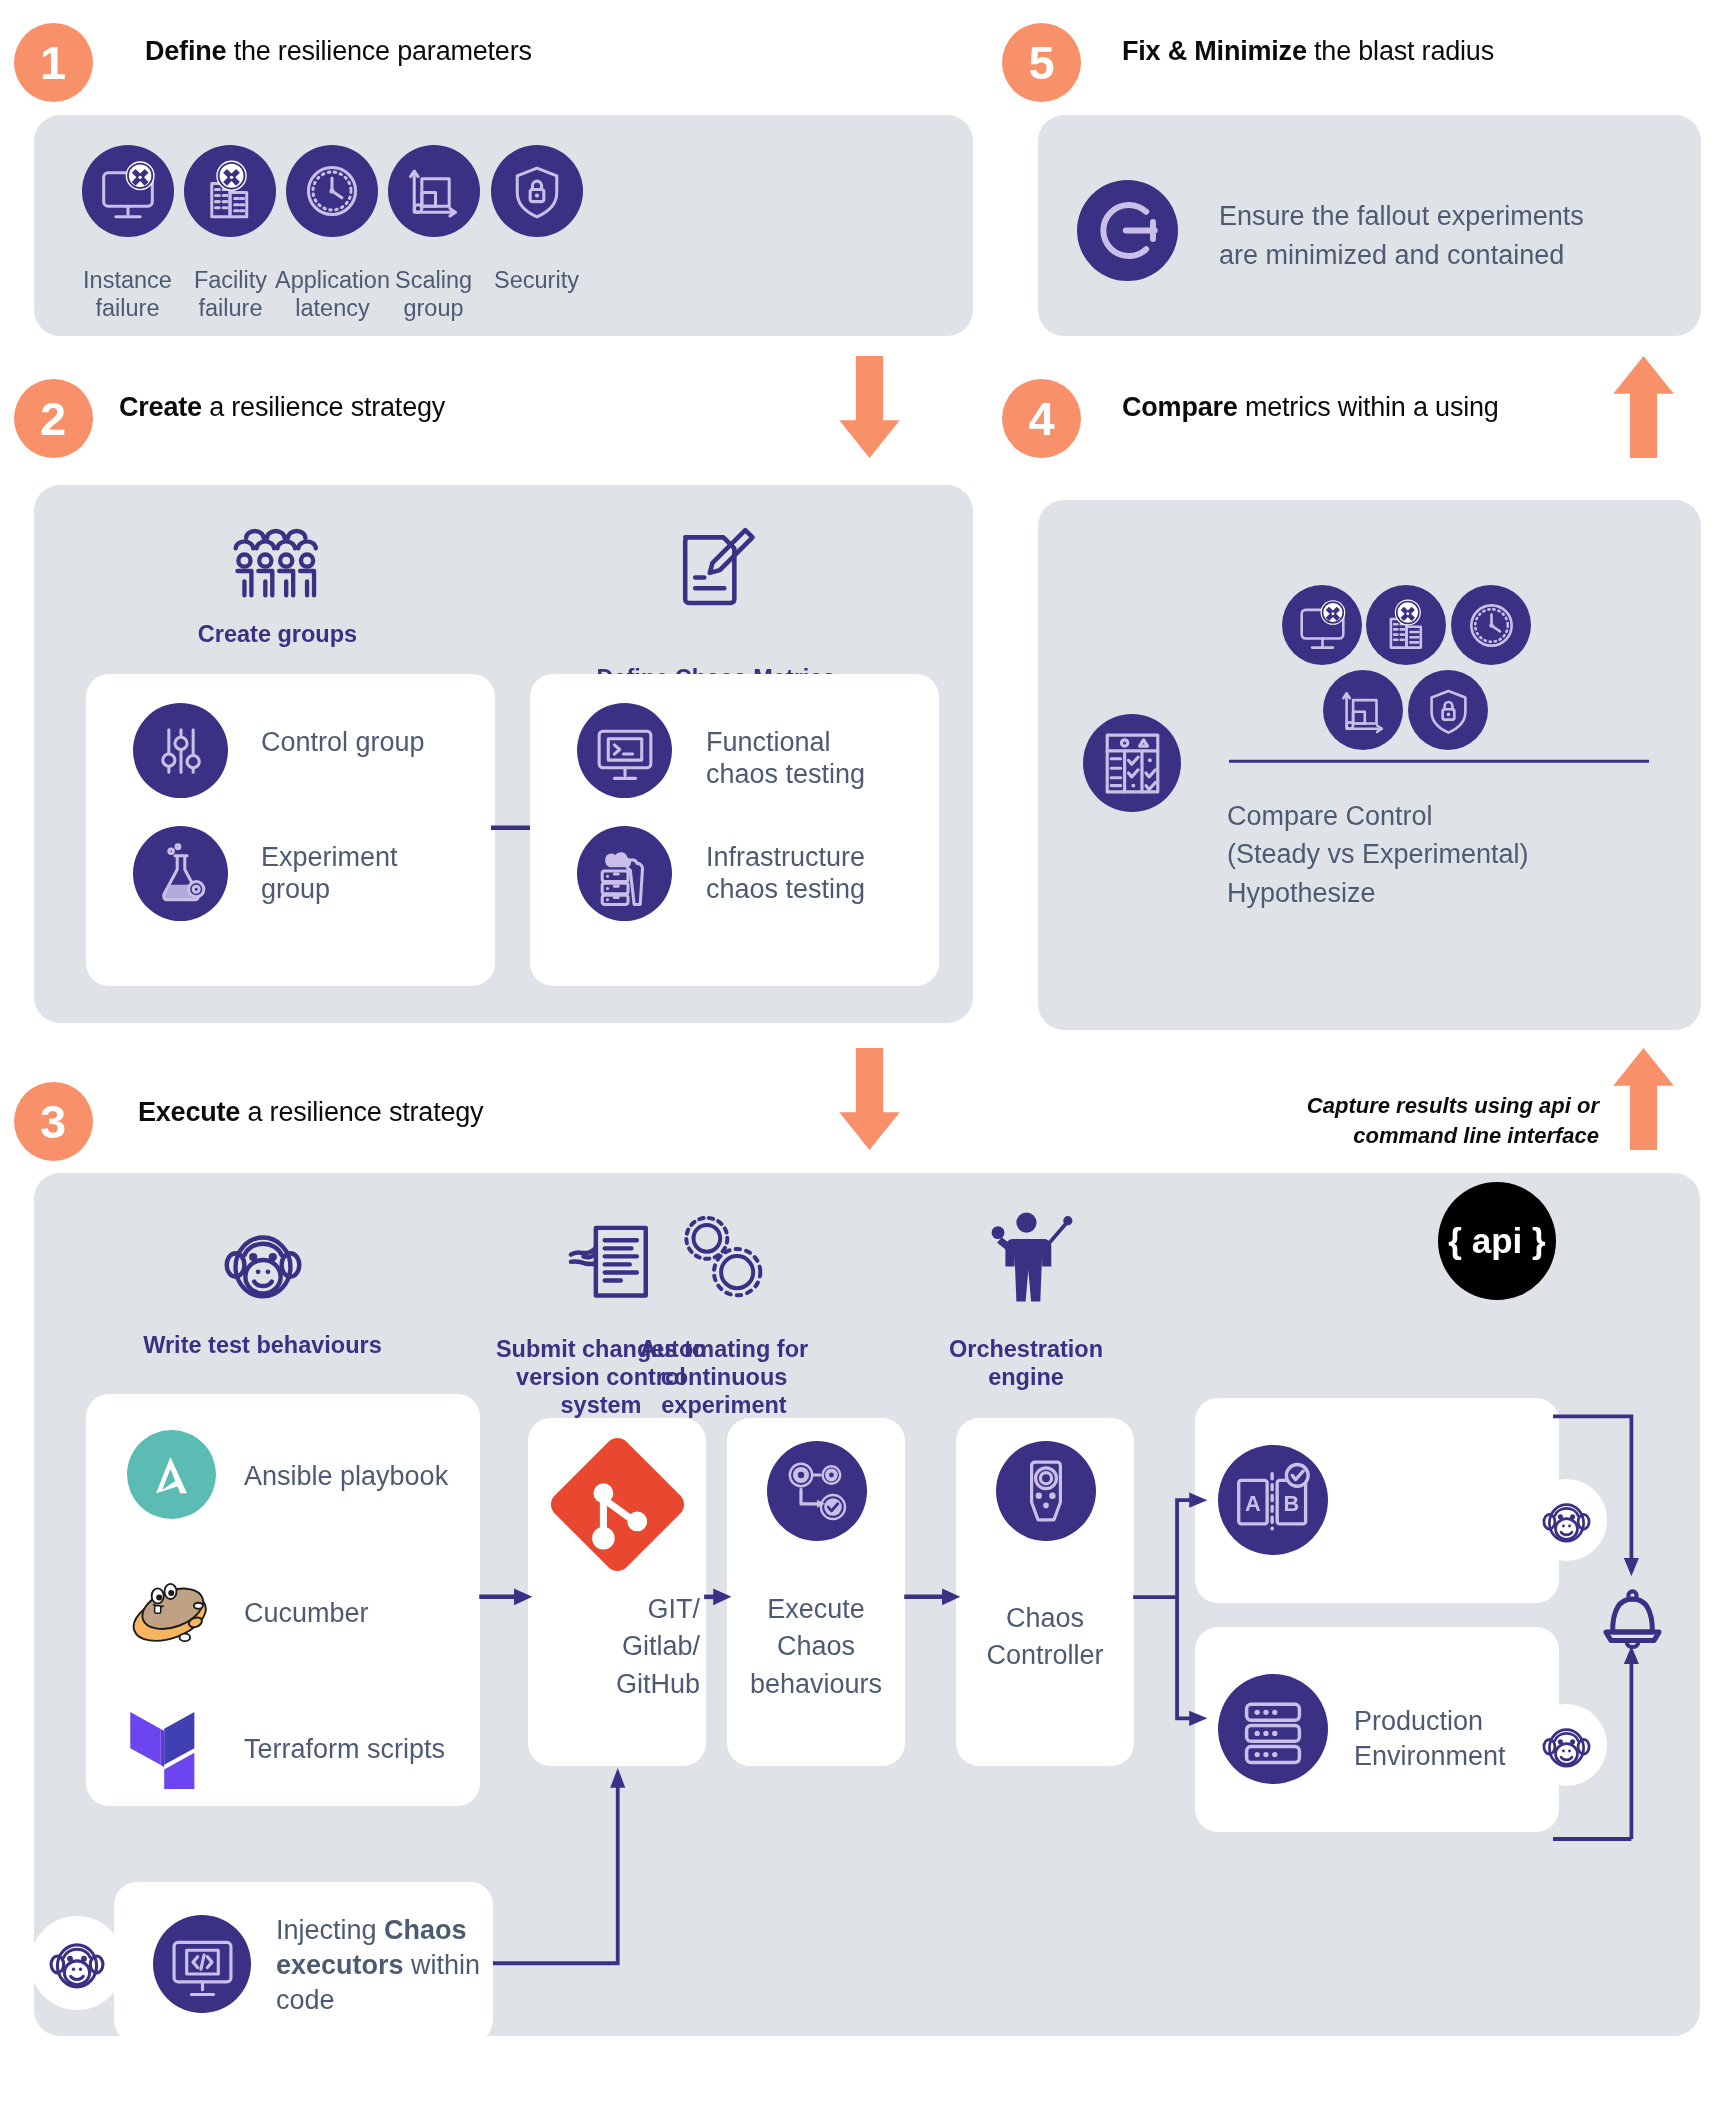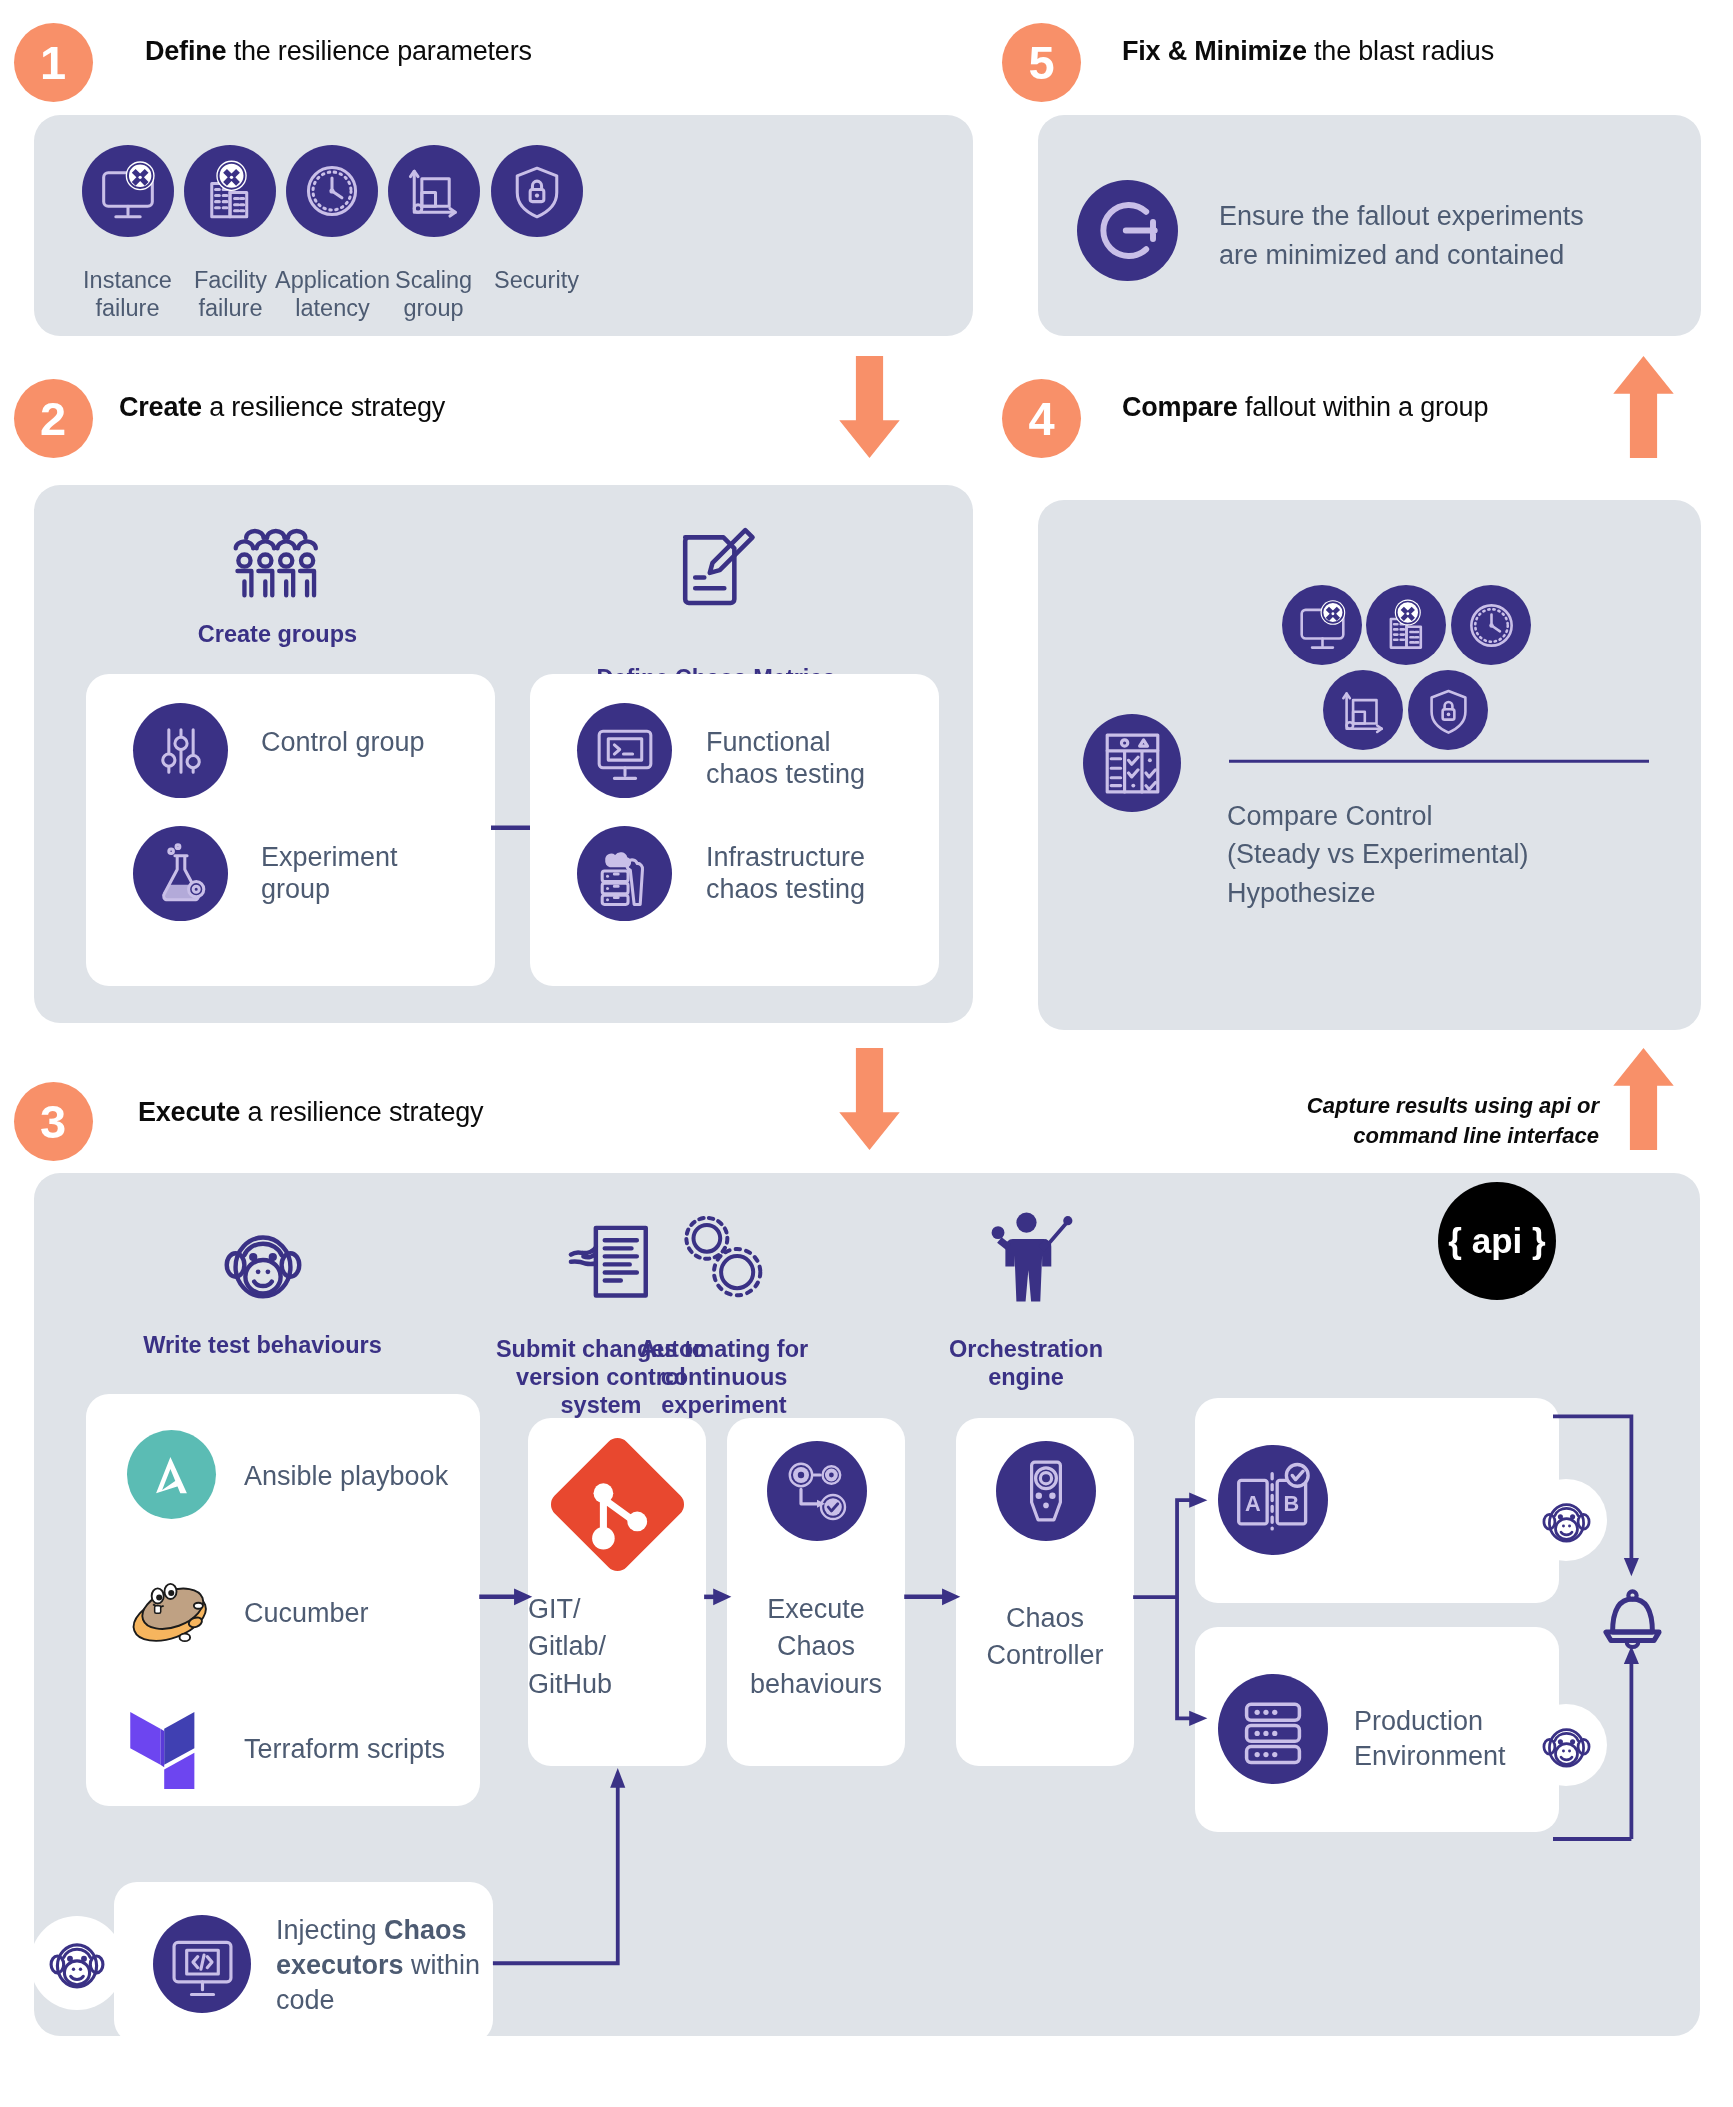--- a/index.html
+++ b/index.html
@@ -475,21 +475,21 @@
   </div>
   <div class="body-txt" style="position:absolute;left:706px;top:841px;width:242px;">
     <div>Infrastructure</div>
     <div>chaos testing</div>
   </div>
 
   <div class="step-badge" style="left:1002px; top:379px;">
     <span>4</span>
   </div>
   <div class="step-title" style="left:1122px; top:392px;">
-    <b>Compare</b><span> fallout within a group</span>
+    <b>Compare</b><span> metrics within a using</span>
   </div>
   <div class="panel" style="left:1038px; top:500px; width:663px; height:530px;"></div>
 
   <div class="circ" style="position:absolute;left:1282px;top:585px;width:80px;height:80px;">
     <svg width="65" height="65" viewBox="0 0 86 86">
         <use href="#ic-monitor-error"></use>
       </svg>
   </div>
   <div class="circ" style="position:absolute;left:1366px;top:585px;width:80px;height:80px;">
     <svg width="65" height="65" viewBox="0 0 86 86">
@@ -617,21 +617,21 @@
   <div class="white-card" style="left:528px; top:1418px; width:178px; height:348px;"></div>
   <div style="position:absolute;left:547px;top:1434px;width:141px;height:141px;">
     <svg width="141" height="141" viewBox="0 0 100 100">
       <rect x="14" y="14" width="72" height="72" rx="9" transform="rotate(45 50 50)" fill="#e8482f"></rect>
       <path d="M40 72 V40 M40 46 L62 62" stroke="#ffffff" stroke-width="5" fill="none"></path>
       <circle cx="40" cy="74" r="8" fill="#ffffff"></circle>
       <circle cx="40" cy="42" r="7" fill="#ffffff"></circle>
       <circle cx="64" cy="62" r="7" fill="#ffffff"></circle>
     </svg>
   </div>
-  <div class="body-txt" style="position:absolute;left:528px;top:1591px;width:172px;text-align:left;line-height:1.38;white-space:pre-line;">GIT/
+  <div class="body-txt" style="position:absolute;left:528px;top:1591px;width:172px;text-align:right;line-height:1.38;white-space:pre-line;">GIT/
 Gitlab/
 GitHub</div>
 
   <div style="position:absolute;left:673px;top:1208px;width:98px;height:98px;">
     <svg width="98" height="98" viewBox="0 0 110 110">
         <use href="#ic-two-gears"></use>
       </svg>
   </div>
   <div class="hdr-purple" style="left:614px; top:1335px; width:220px;">Automating for continuous experiment</div>
   <div class="white-card" style="left:727px; top:1418px; width:178px; height:348px;"></div>

